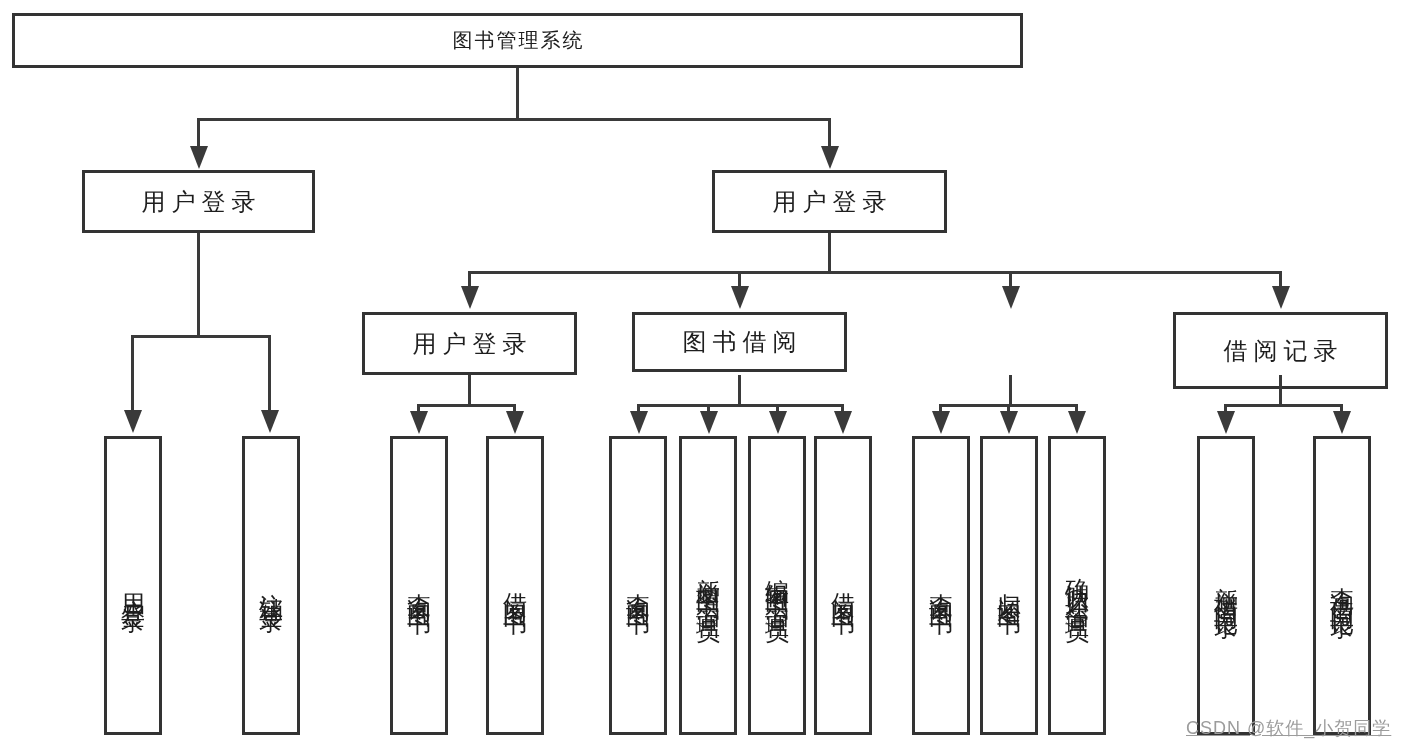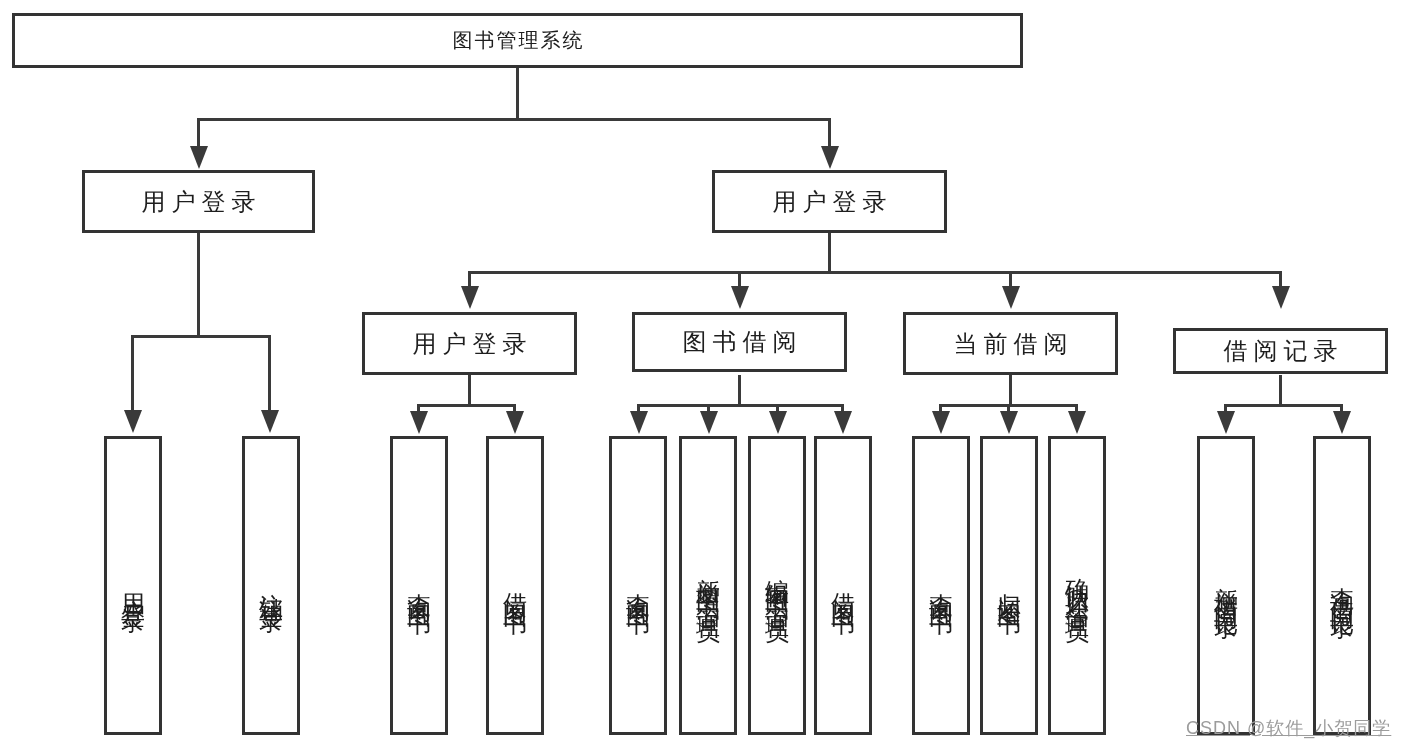--- a/index.html
+++ b/index.html
@@ -96,22 +96,21 @@
   <div class="arr" style="left:461px;top:286px"></div>
   <div class="vl" style="left:738px;top:271px;height:16px"></div>
   <div class="arr" style="left:731px;top:286px"></div>
   <div class="vl" style="left:1009px;top:271px;height:16px"></div>
   <div class="arr" style="left:1002px;top:286px"></div>
   <div class="vl" style="left:1279px;top:271px;height:16px"></div>
   <div class="arr" style="left:1272px;top:286px"></div>
 
   <div class="box" style="left:362px;top:312px;width:215px;height:63px">用户登录</div>
   <div class="box" style="left:632px;top:312px;width:215px;height:60px">图书借阅</div>
-  <div class="box" style="left:903px;top:312px;width:215px;height:63px">当前借阅</div>
-  <div class="box" style="left:1173px;top:328px;width:215px;height:46px">借阅记录</div>
+  <div class="box" style="left:1173px;top:312px;width:215px;height:77px">借阅记录</div>
 
   <div class="vl" style="left:468px;top:375px;height:32px"></div>
   <div class="hl" style="left:417px;top:404px;width:99px"></div>
   <div class="vl" style="left:417px;top:404px;height:9px"></div>
   <div class="arr" style="left:410px;top:411px"></div>
   <div class="vl" style="left:513px;top:404px;height:9px"></div>
   <div class="arr" style="left:506px;top:411px"></div>
 
   <div class="vl" style="left:738px;top:375px;height:32px"></div>
   <div class="hl" style="left:637px;top:404px;width:207px"></div>

